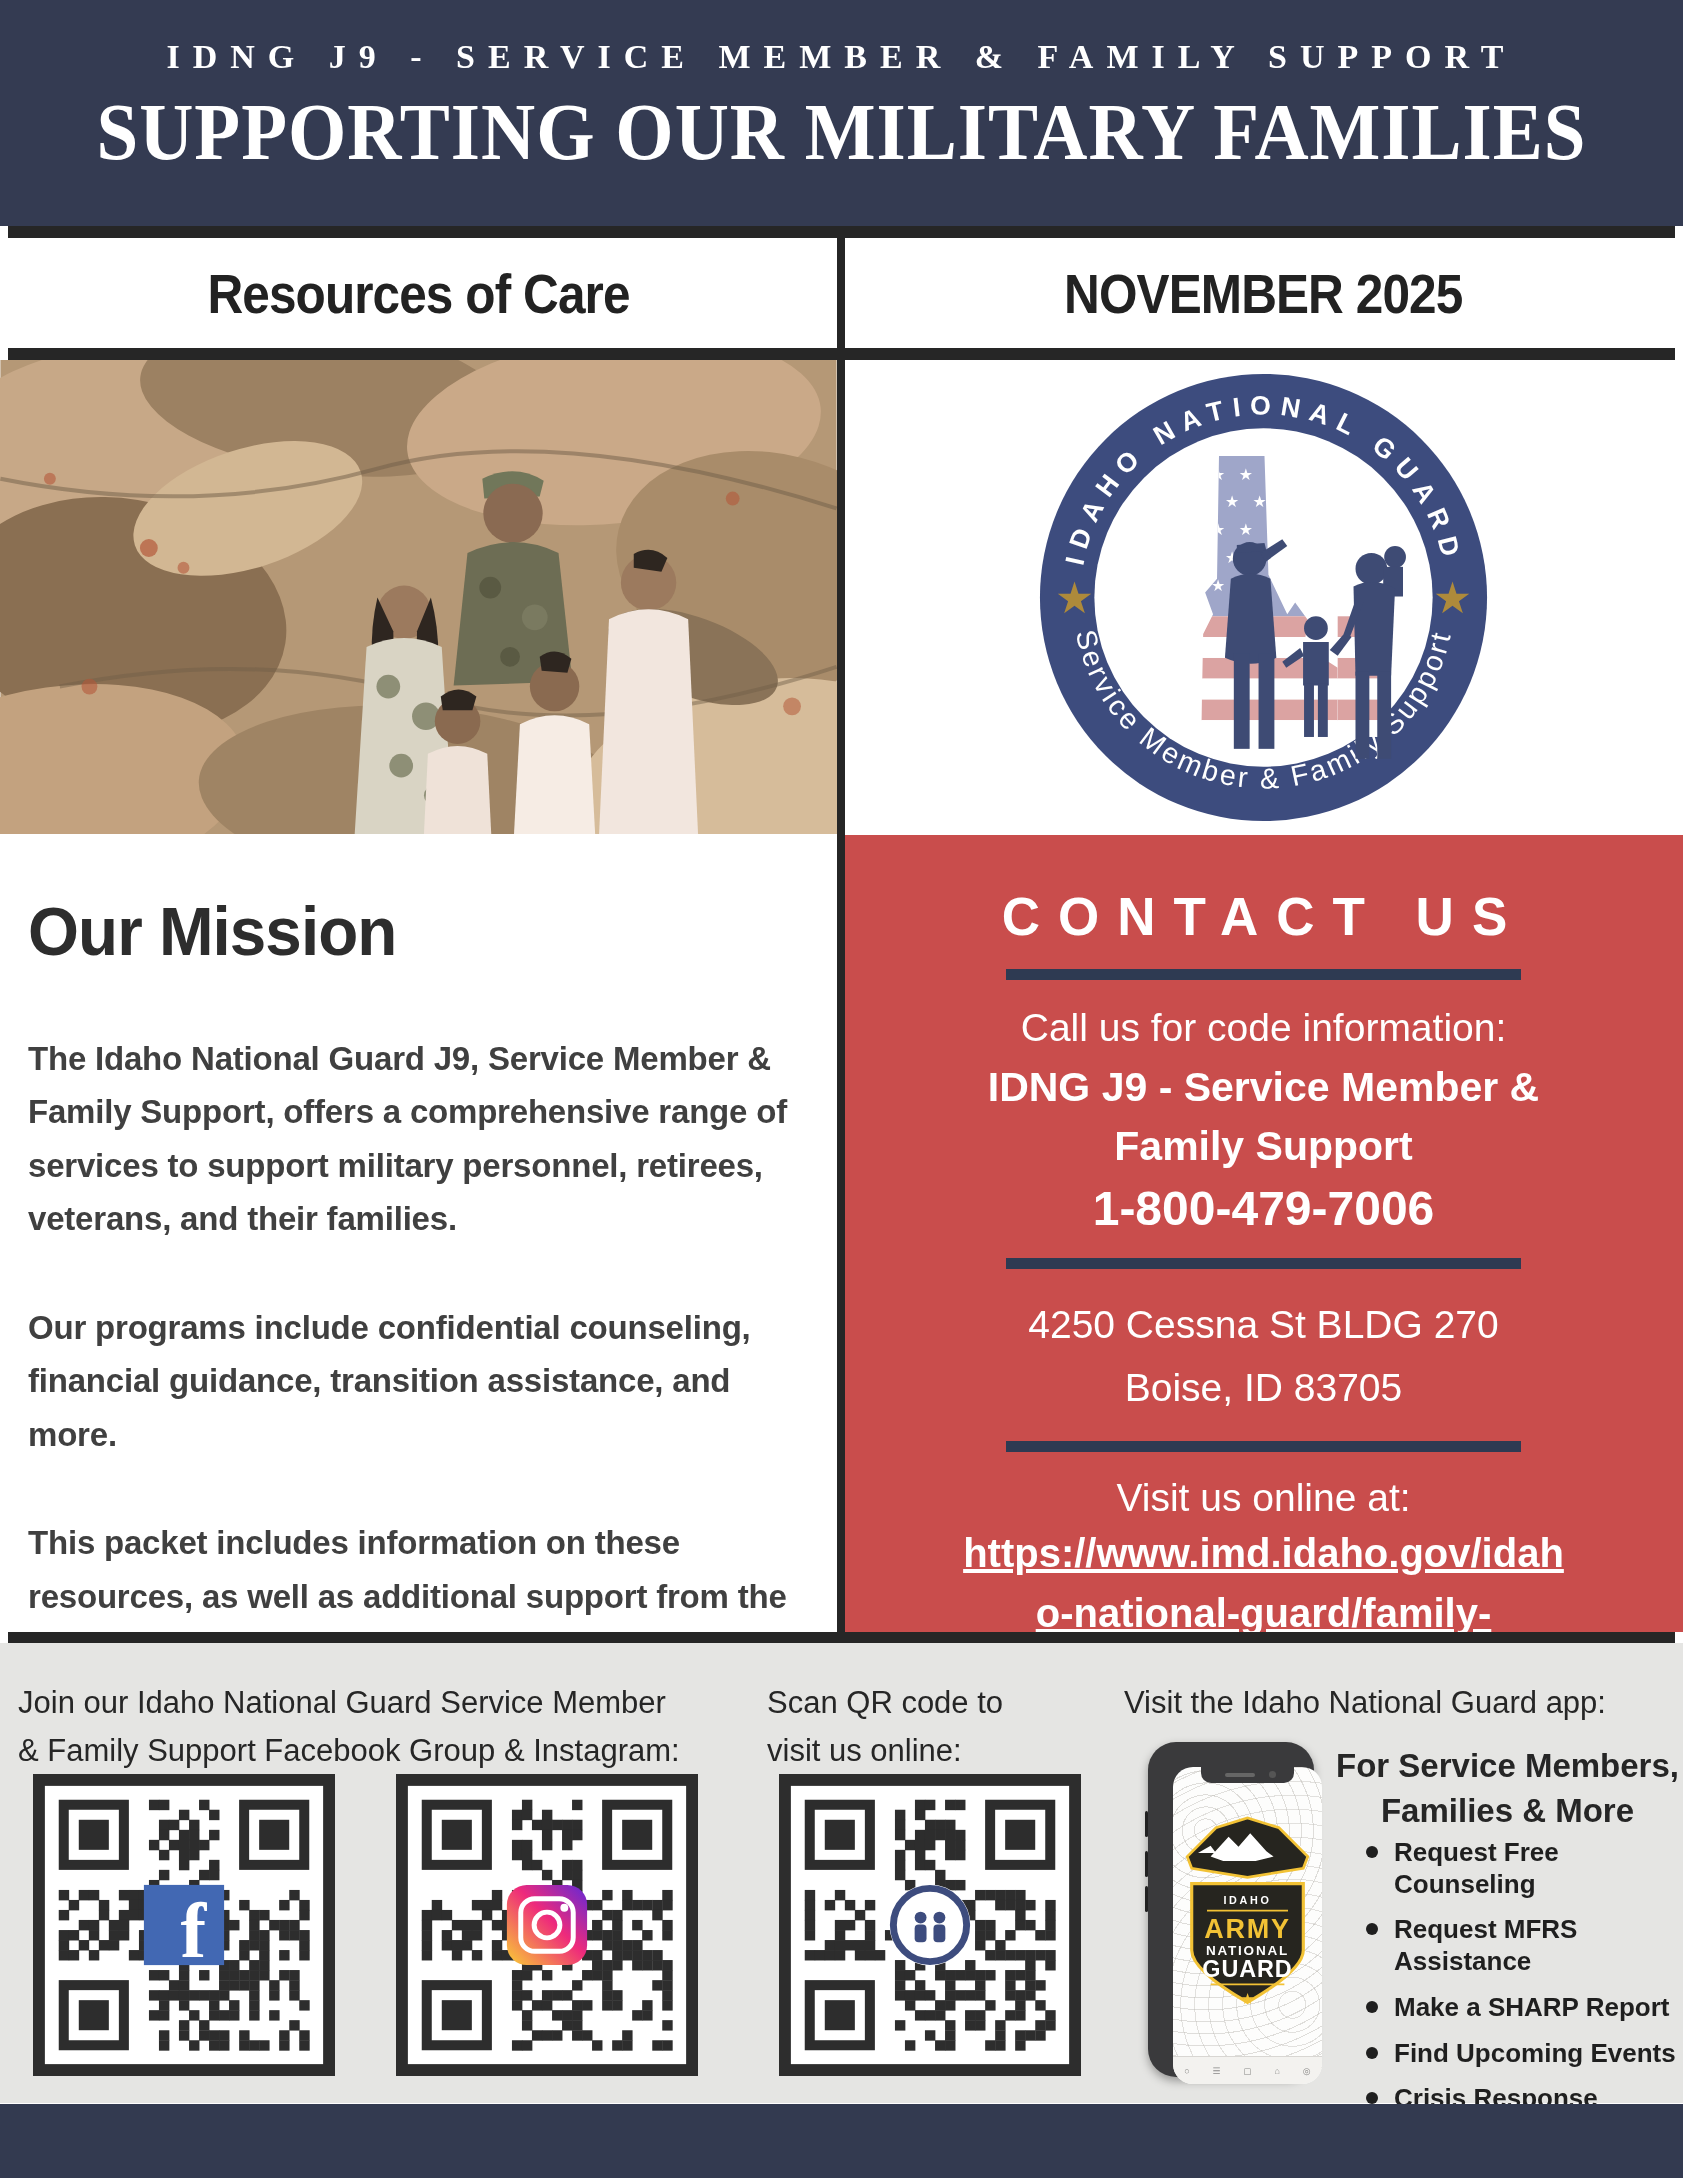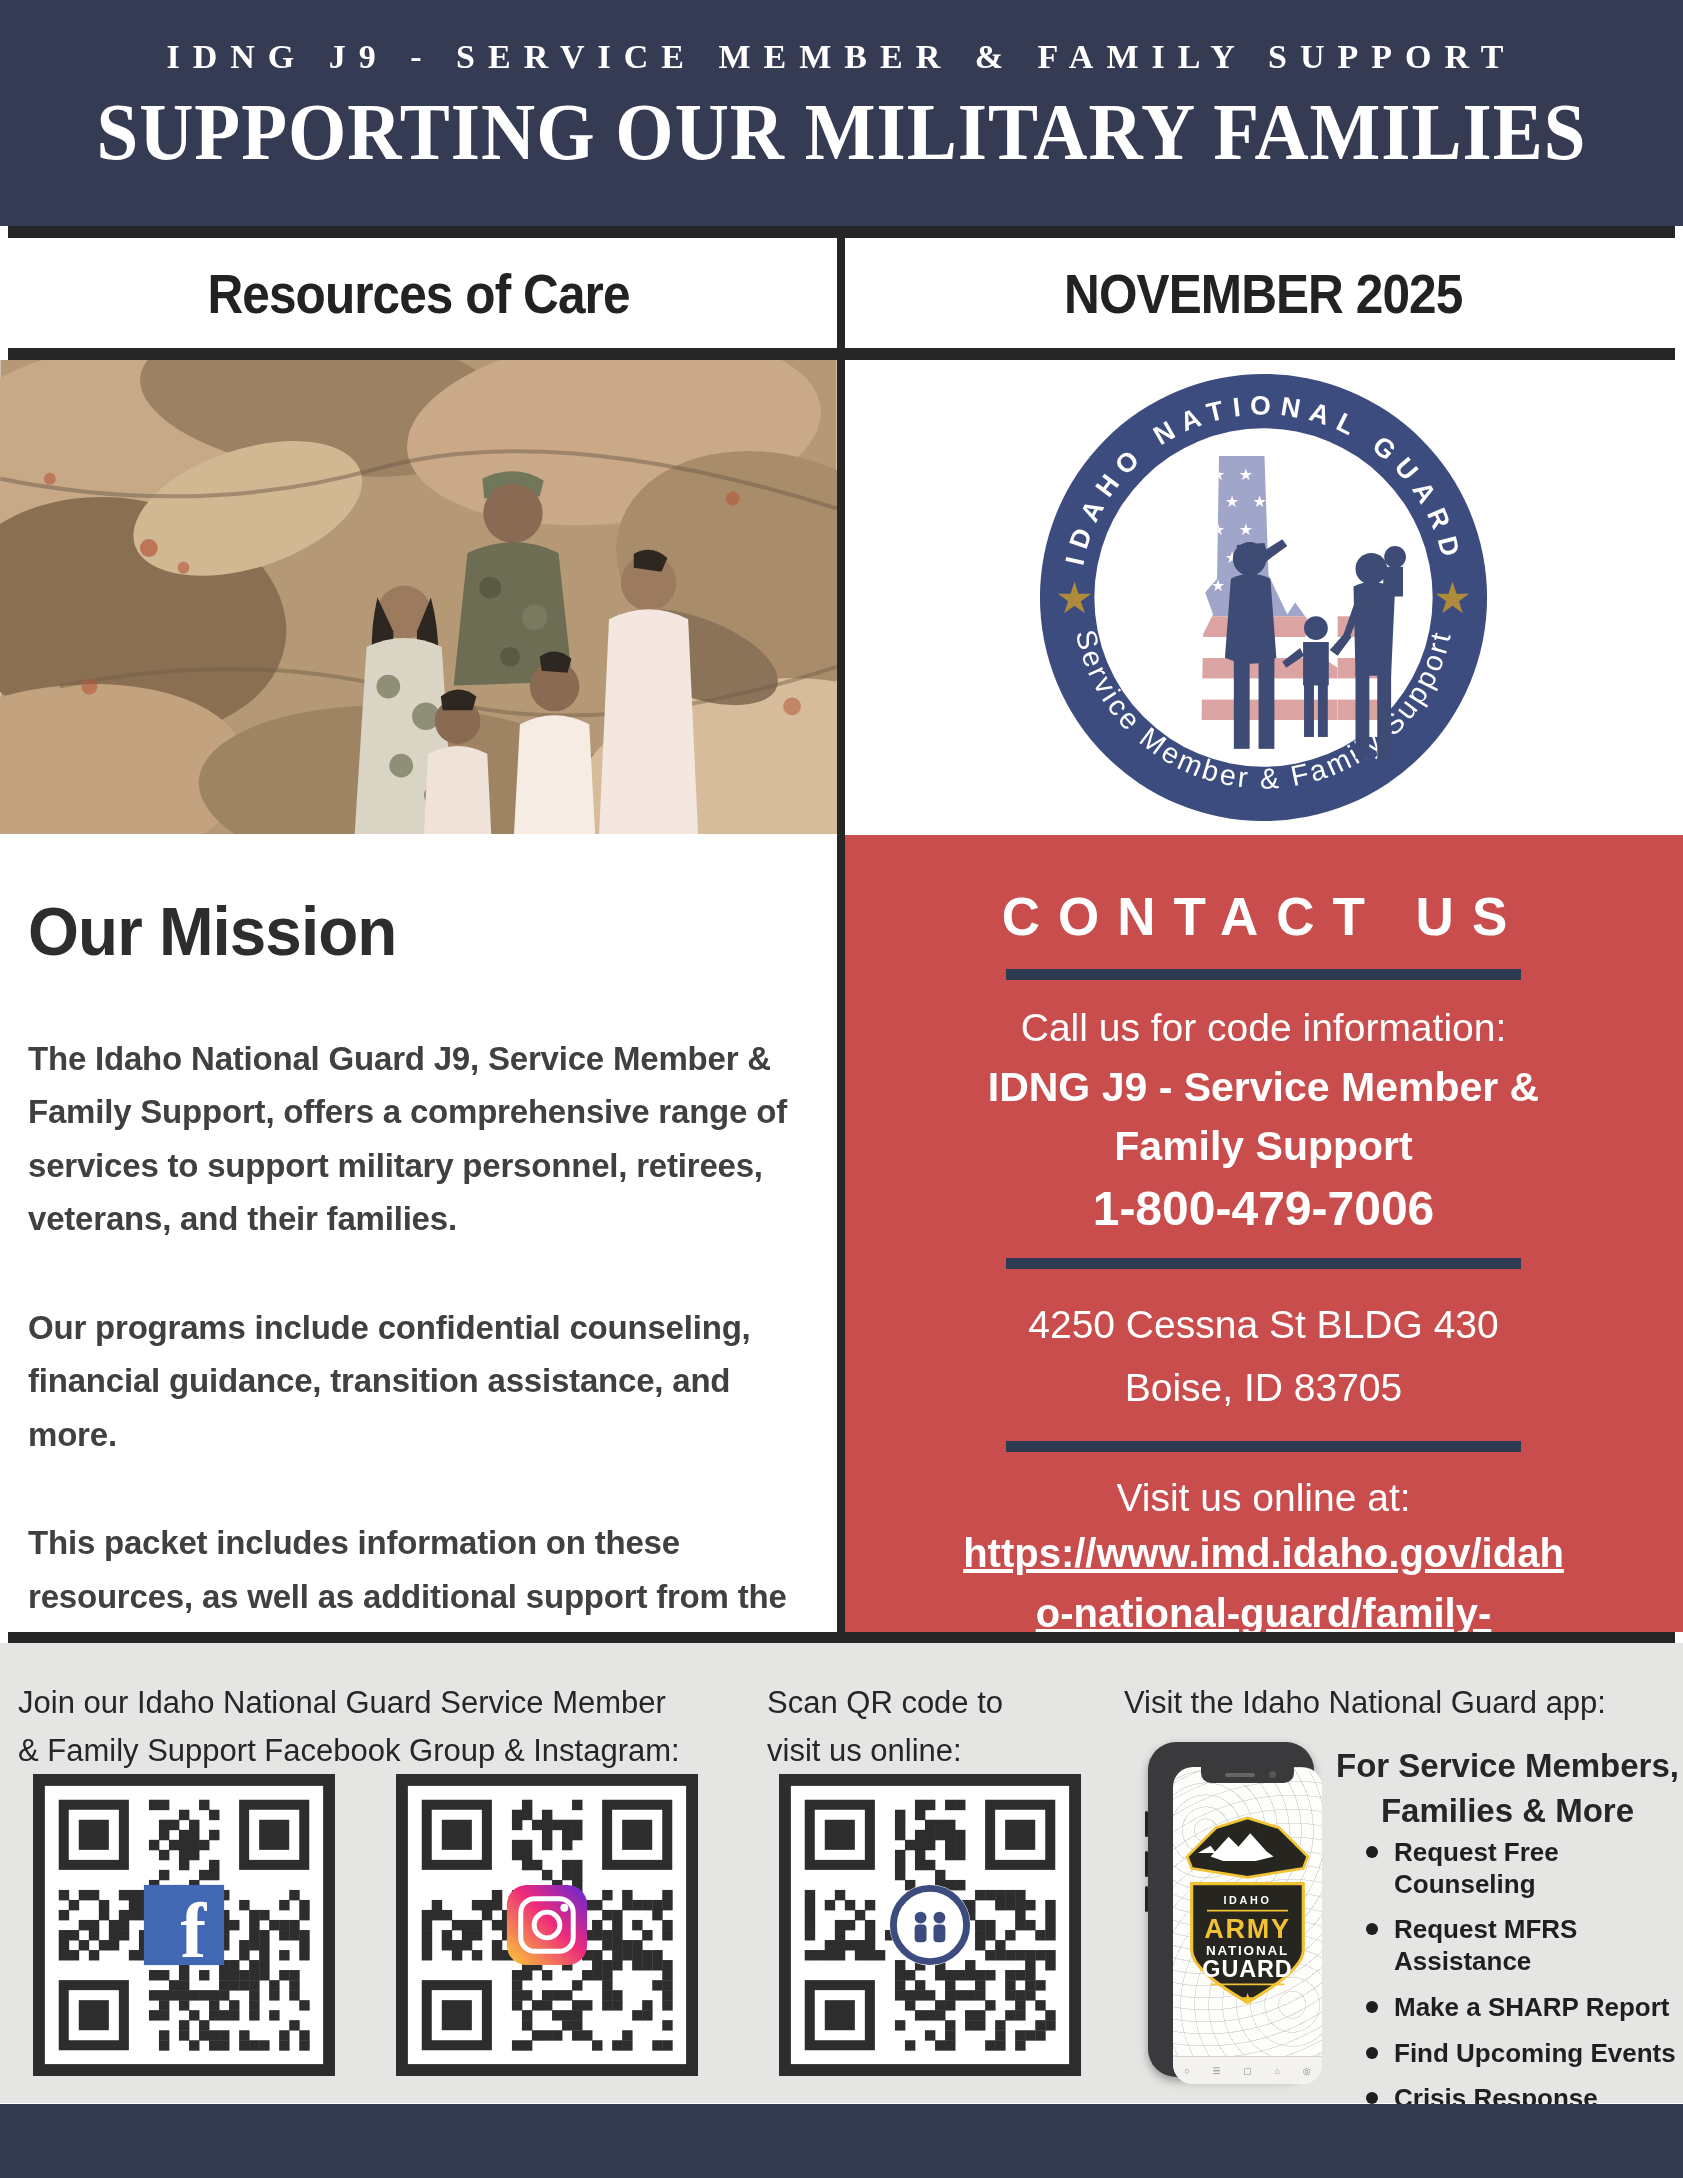--- a/index.html
+++ b/index.html
@@ -266,21 +266,21 @@
     <div class="heading">CONTACT US</div>
     <div class="navy-bar"></div>
     <div class="call">Call us for code information:</div>
     <div class="org">
       <div>IDNG J9 - Service Member &amp;</div>
       <div>Family Support</div>
     </div>
     <div class="phone" style="background:none;position:static;box-shadow:none;padding:0;width:auto;height:auto;border-radius:0;">1-800-479-7006</div>
     <div class="navy-bar"></div>
     <div class="addr">
-      <div>4250 Cessna St BLDG 430</div>
+      <div>4250 Cessna St BLDG 270</div>
       <div>Boise, ID 83705</div>
     </div>
     <div class="navy-bar"></div>
     <div class="visit">Visit us online at:</div>
     <a href="#" class="url">https://www.imd.idaho.gov/idah</a>
     <a href="#" class="url">o-national-guard/family-</a>
     <a href="#" class="url">programs/</a>
   </section>
 
   <div class="hrule r3"></div>

